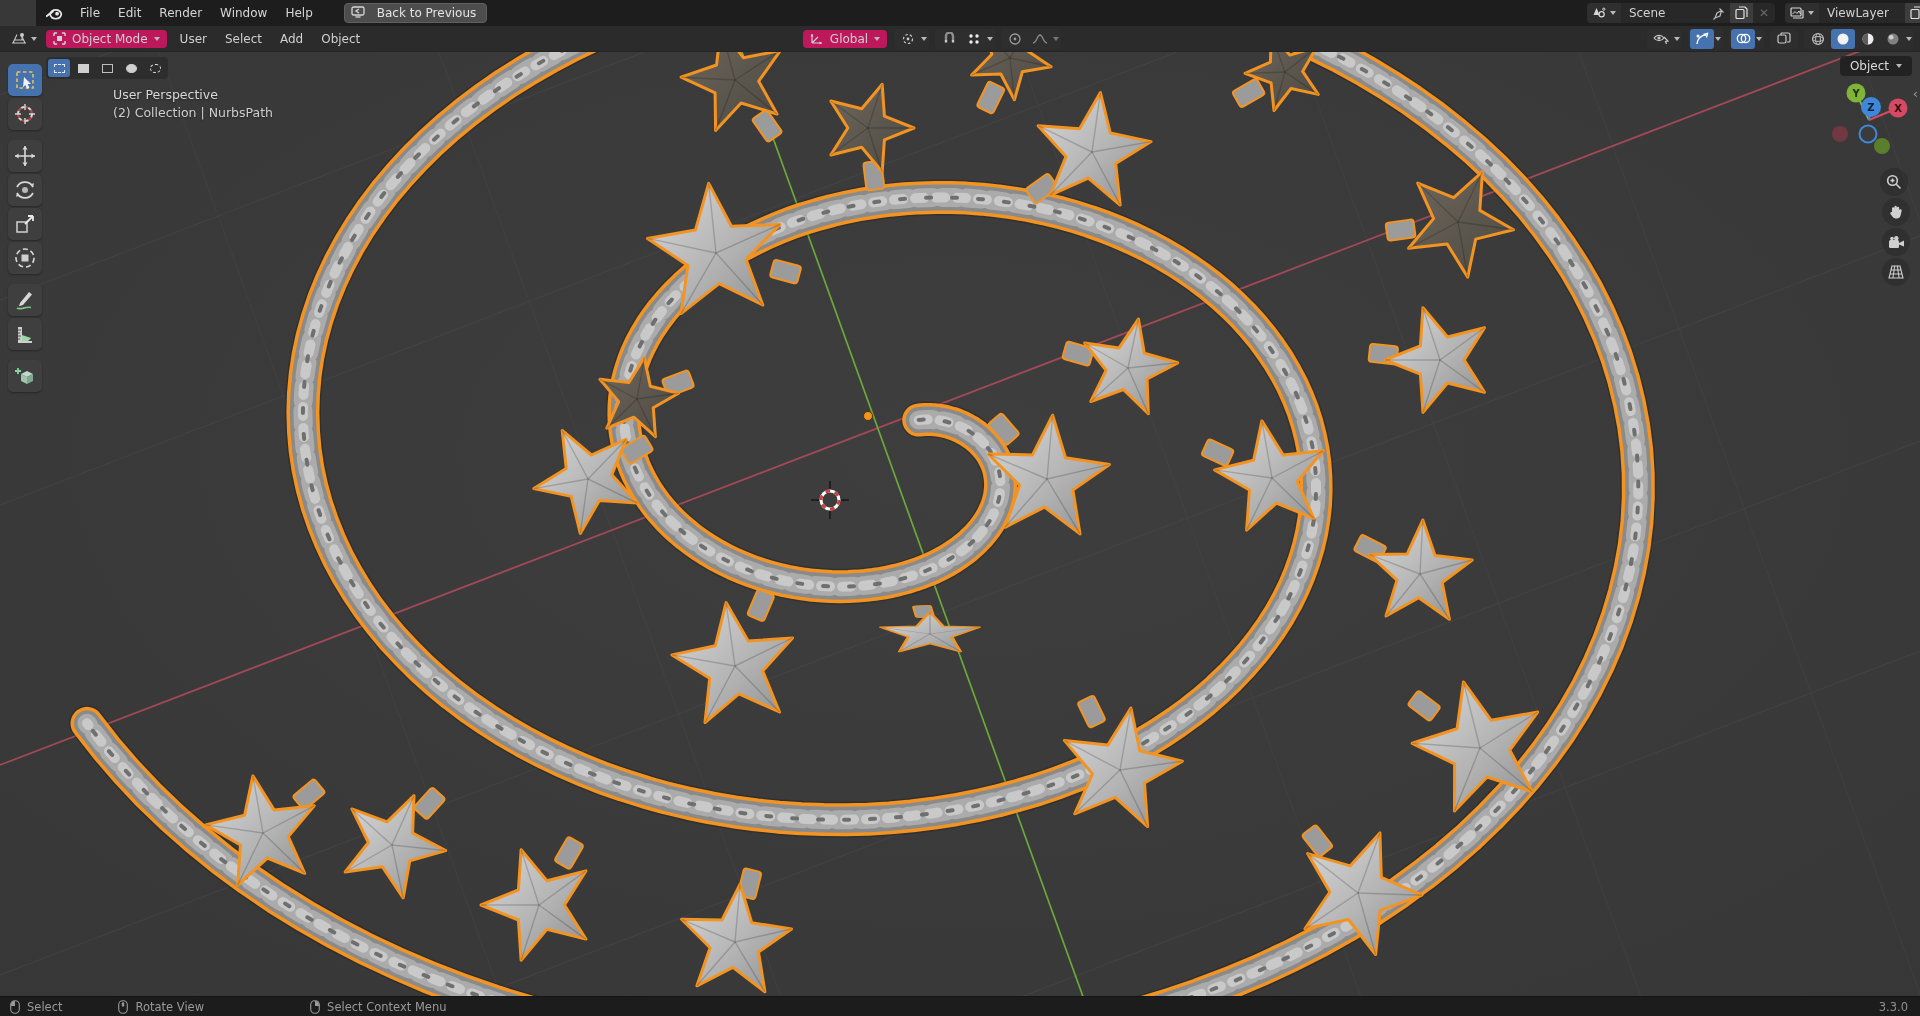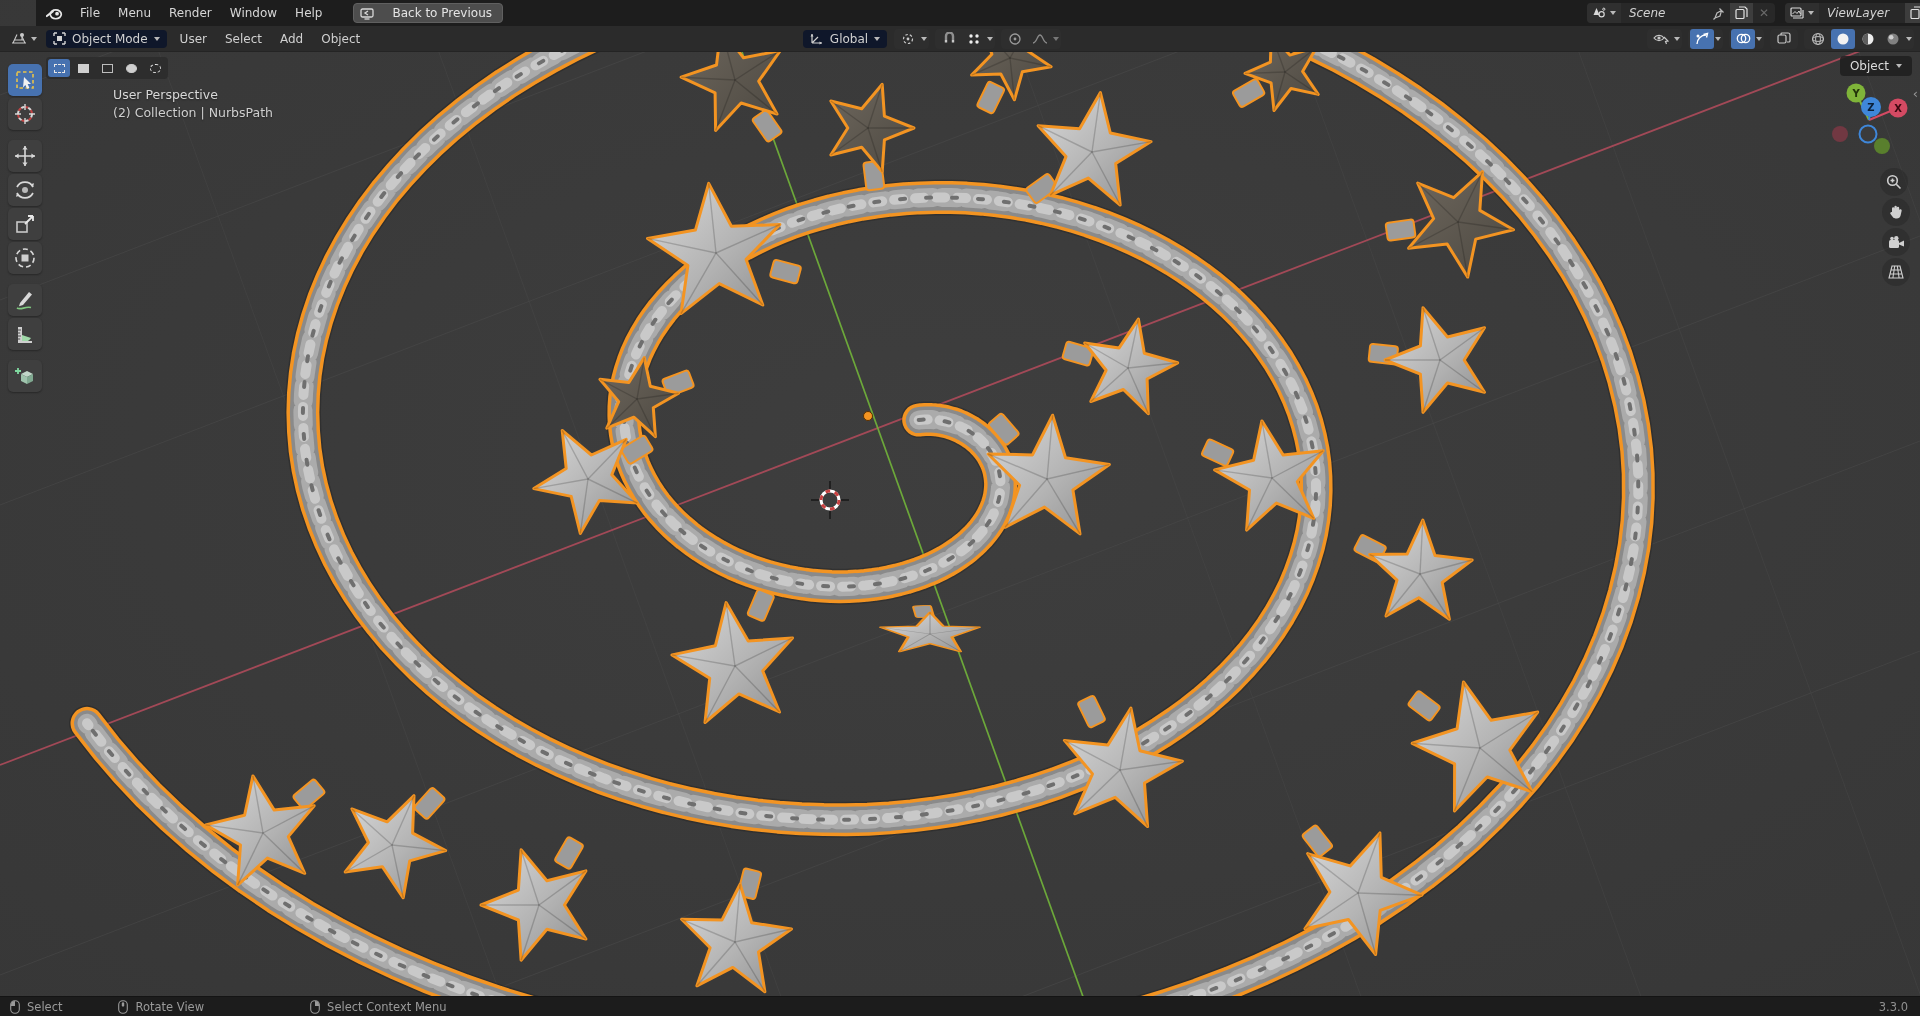--- a/index.html
+++ b/index.html
@@ -8,36 +8,36 @@
   .stage { position:relative; width:1920px; height:1016px; }
 
   
   #scene { position:absolute; left:0; top:0; z-index:0; }
 
   
   .topbar { position:absolute; left:0; top:0; width:100%; height:26px; background:#1d1d1d;
             display:flex; align-items:center; z-index:30; color:#d6d6d6; font-size:12px;margin-left:36px; }
   .logo { width:17px; height:17px; margin:0 8px 0 10px; }
   .menu-item { padding:3px 9px; border-radius:4px; cursor:default; }
-  .btp { margin-left:22px; display:flex; align-items:flex-end; gap:18px; background:#4d4d4d;
+  .btp { margin-left:22px; display:flex; align-items:flex-start; gap:12px; background:#4d4d4d;
          border:1px solid #606060; border-radius:4px; padding:2px 10px 2px 6px; color:#e4e4e4; }
   .tb-right { margin-left:auto; display:flex; align-items:center; gap:10px; margin-right:6px; }
-  .idblock { display:flex; align-items:center; background:#282828; border-radius:4px; height:20px; overflow:hidden;font-style:italic; }
+  .idblock { display:flex; align-items:center; background:#282828; border-radius:4px; height:20px; overflow:hidden; }
   .idblock .browse { display:flex; align-items:center; gap:3px; padding:0 5px; background:#2f2f2f; height:100%; }
   .idblock .name { padding:0 8px; color:#d2d2d2; min-width:86px; }
   .idblock .seg { display:flex; align-items:center; padding:0 5px; height:100%; }
   .idblock .seg.lit { background:#3d3d3d; }
   .idblock .dim { color:#6a6a6a; font-size:12px; padding:0 6px; }
 
   
   .vheader { position:absolute; left:0; top:26px; width:100%; height:26px; background:#2b2b2b;
              display:flex; align-items:center; z-index:29; color:#d0d0d0; font-size:12px;
              border-bottom:1px solid #242424; }
   .hbtn { display:flex; align-items:center; gap:4px; padding:2px 5px; border-radius:4px; }
-  .mode-sel { background:#0f172a; display:flex; align-items:center; gap:6px; padding:2px 7px;
+  .mode-sel { background:#be185d; display:flex; align-items:center; gap:6px; padding:2px 7px;
               border-radius:4px; margin:0 4px; }
   .chev { width:0; height:0; border-left:3.5px solid transparent; border-right:3.5px solid transparent;
           border-top:4px solid #b9b9b9; display:inline-block; }
   .icon-btn { width:24px; height:20px; display:flex; align-items:center; justify-content:center;
               border-radius:3px; }
   .icon-btn.blue { background:#4772b0; }
   .grp { display:flex; align-items:center; background:#2e2e2e; border-radius:4px; padding:0 2px; gap:1px; margin:0 3px; }
 
   
   .selmode { position:absolute; left:46px; top:57px; display:flex; gap:2px; z-index:20;
@@ -322,21 +322,21 @@
       <line x1="841" y1="500" x2="849" y2="500" stroke="#1a1a1a" stroke-width="1.6"></line>
     </svg>
 
 <div class="topbar">
   <svg class="logo" viewBox="0 0 20 20">
     <ellipse cx="11.5" cy="11" rx="6.5" ry="5.2" fill="none" stroke="#e8e8e8" stroke-width="2"></ellipse>
     <circle cx="13" cy="10.2" r="2.2" fill="#e8e8e8"></circle>
     <path d="M1 13 L8 7.5" stroke="#e8e8e8" stroke-width="2.4" stroke-linecap="round"></path>
   </svg>
   <div class="menu-item">File</div>
-  <div class="menu-item">Menu</div>
+  <div class="menu-item">Edit</div>
   <div class="menu-item">Render</div>
   <div class="menu-item">Window</div>
   <div class="menu-item">Help</div>
   <div class="btp">
     <svg width="14" height="12" viewBox="0 0 14 12">
       <rect x="1" y="1" width="12" height="8" rx="1.5" fill="none" stroke="#d8d8d8" stroke-width="1.3"></rect>
       <path d="M8 3 L5 5 L8 7" fill="none" stroke="#d8d8d8" stroke-width="1.3"></path>
       <path d="M4.5 11 h5" stroke="#d8d8d8" stroke-width="1.3"></path>
     </svg>
     <span>Back to Previous</span>

